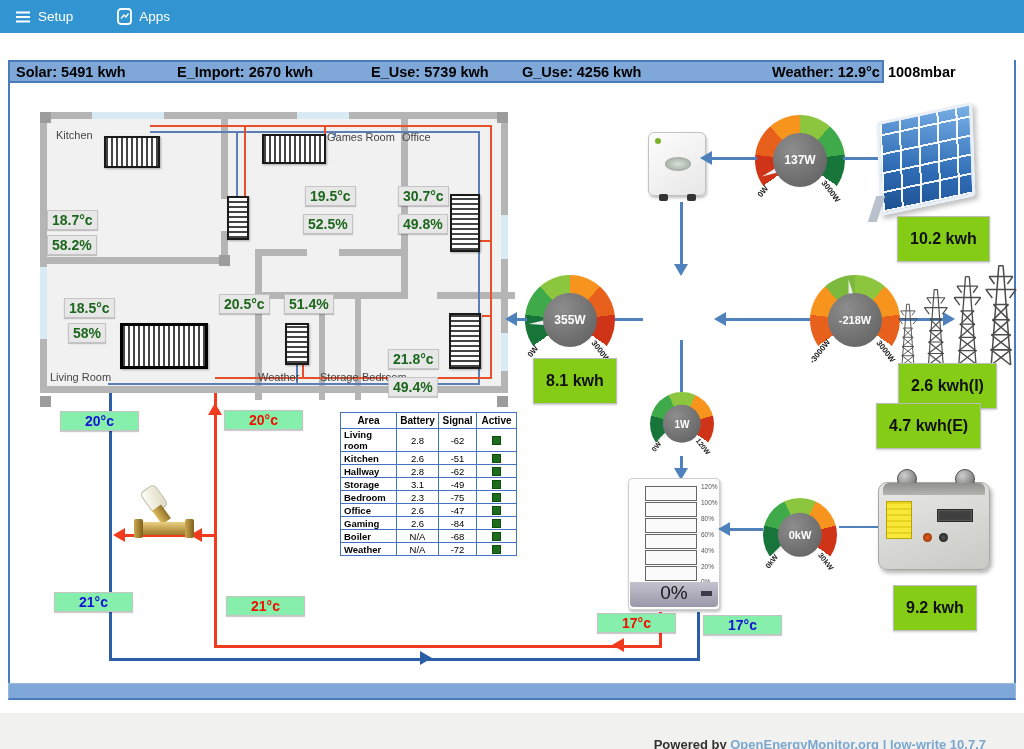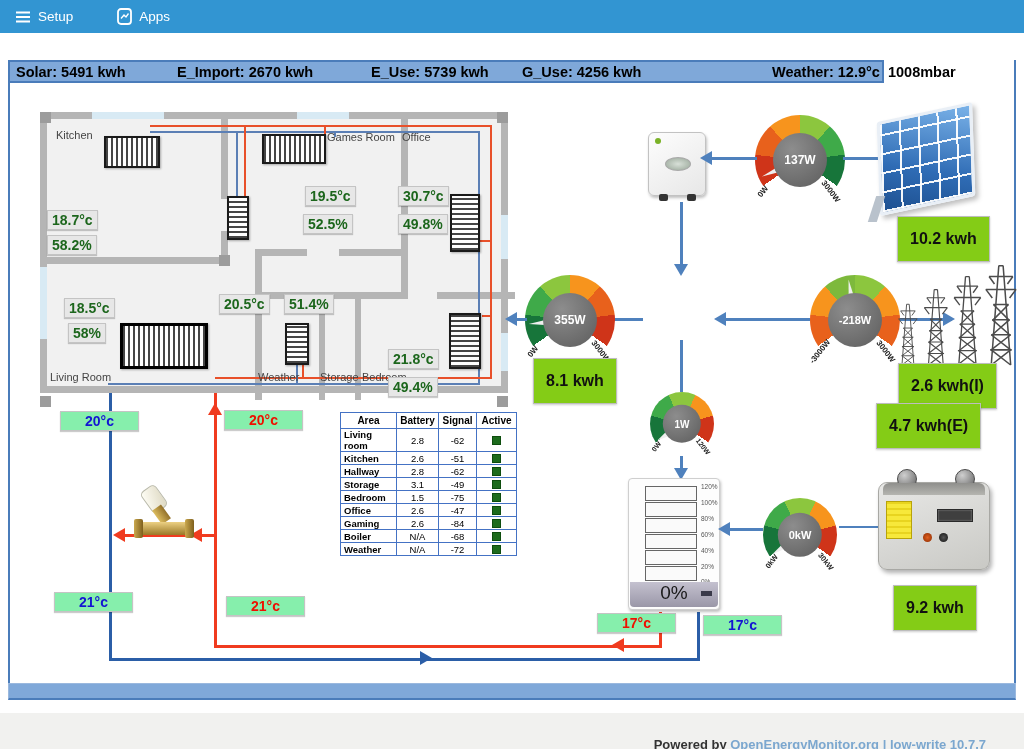--- a/index.html
+++ b/index.html
@@ -274,21 +274,21 @@
     <tr>
           <td class="a">Storage</td>
           <td>3.1</td>
           <td>-49</td>
           <td>
             <div class="sq"></div>
           </td>
         </tr>
     <tr>
           <td class="a">Bedroom</td>
-          <td>1.5</td>
+          <td>2.3</td>
           <td>-75</td>
           <td>
             <div class="sq"></div>
           </td>
         </tr>
     <tr>
           <td class="a">Office</td>
           <td>2.6</td>
           <td>-47</td>
           <td>

